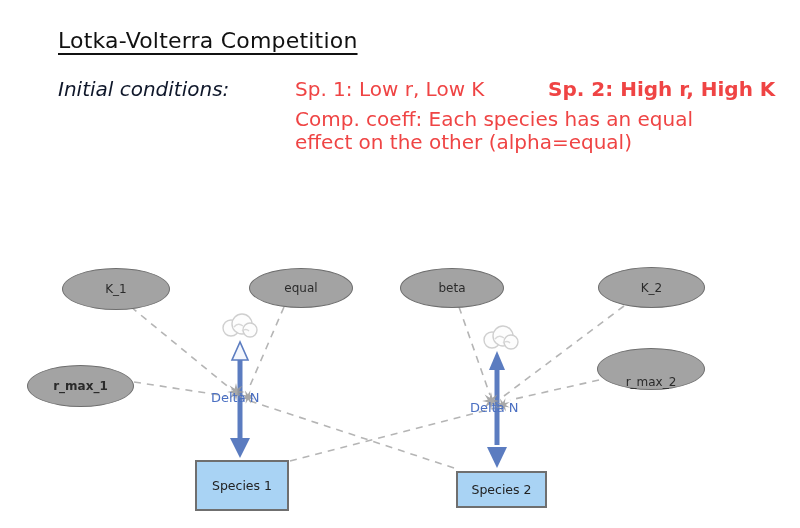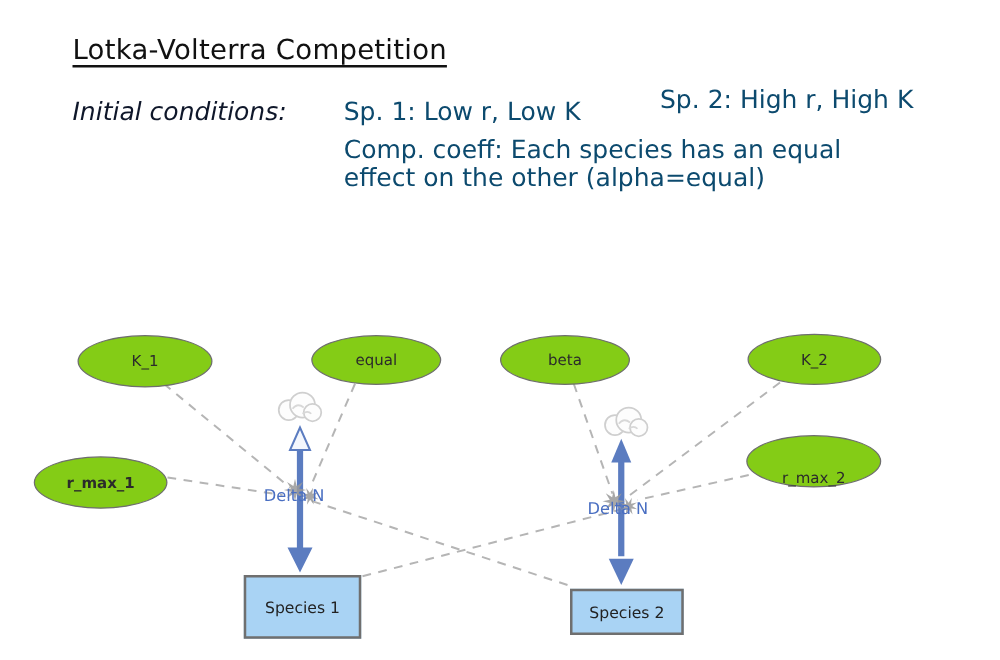--- a/index.html
+++ b/index.html
@@ -15,37 +15,37 @@
 
   
   .title {
     left: 58px; top: 28px;
     font-size: 22px; color: #111;
     text-decoration: underline;
     text-decoration-thickness: 2px;
     text-underline-offset: 5px;
     letter-spacing: 0.2px;
   }
-  .note { font-size: 20px; color: #0c4a6e; white-space: nowrap; }
+  .note { font-size: 20px; color: #ef4444; white-space: nowrap; margin-left: 20px; }
   .ic-label {
     left: 58px; top: 77px;
     font-size: 20px; font-style: italic; color: #0f172a;
     white-space: nowrap;
   }
   .sp1 { left: 275px; top: 77px; }
-  .sp2 { left: 528px; top: 67px; }
+  .sp2 { left: 528px; top: 77px; font-weight: bold; }
   .comp1 { left: 275px; top: 107px; }
   .comp2 { left: 275px; top: 130px; }
 
   
   svg.layer { position: absolute; left: 0; top: 0; width: 800px; height: 528px; z-index: 1; }
 
   .converter {
     position: absolute; z-index: 2;
-    background: #84cc16;
+    background: #a3a3a3;
     border: 1.7px solid #6e6e6e;
     border-radius: 50%;
     display: flex; align-items: center; justify-content: center;
     font-size: 12px; color: #2b2b2b;
     cursor: default;
   }
   .ell-k1     { left: 62px;  top: 268px; width: 108px; height: 42px; }
   .ell-alpha  { left: 249px; top: 268px; width: 104px; height: 40px; }
   .ell-beta   { left: 400px; top: 268px; width: 104px; height: 40px; }
   .ell-k2     { left: 598px; top: 267px; width: 107px; height: 41px; }

